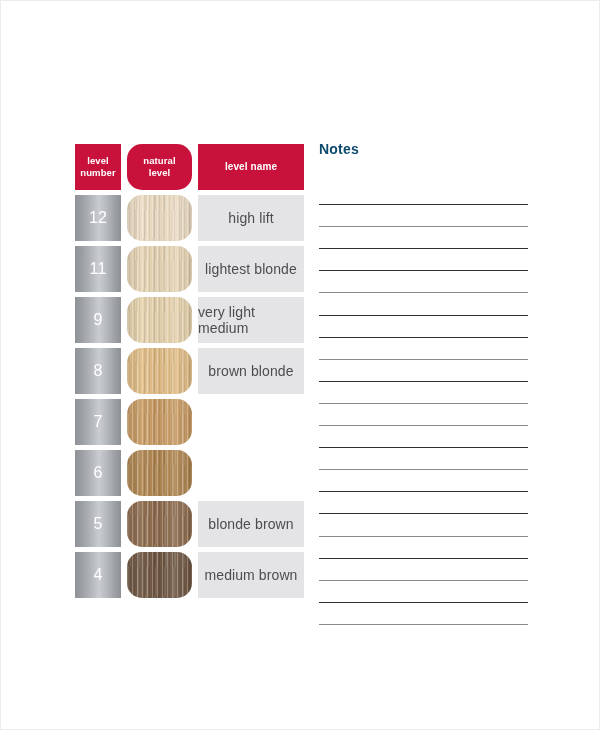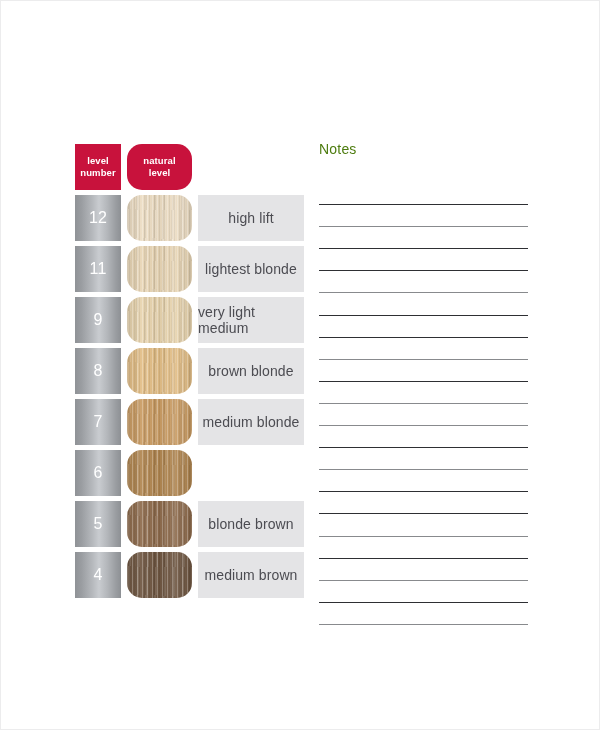--- a/index.html
+++ b/index.html
@@ -124,24 +124,24 @@
 
   
   #notes {
     position: absolute;
     left: 318px;
     top: 140px;
     width: 209px;
   }
   #notes-title {
     font-size: 14px;
-    color: #4d7c0f;
+    color: #0c4a6e;
     letter-spacing: 0.2px;
     margin: 0 0 26px 0;
-    font-weight: normal;
+    font-weight: bold;
   }
   .note-line {
     height: 21.1px;
     border-bottom: 1.6px solid #888a8d;
   }
   .note-line.dark {
     border-bottom-color: #2e2f33;
   }
 </style>
 </head>
@@ -157,20 +157,23 @@
           <div>level</div>
           <div>number</div>
         </div>
       </div>
       <div class="head-cell col-swa">
         <div>
           <div>natural</div>
           <div>level</div>
         </div>
       </div>
+      <div class="head-cell col-name wide">
+        <span>level name</span>
+      </div>
     </div>
 
     <div id="table-body">
         <div class="tbl-row">
           <div class="cell cell-num col-num">
             <span>12</span>
           </div>
           <div class="cell cell-swatch col-swa" style="background-color: rgb(236, 220, 194);">
             <div class="strands"></div>
           </div>
@@ -210,23 +213,20 @@
           <div class="cell cell-name col-name">
             <span>brown blonde</span>
           </div>
         </div>
         <div class="tbl-row">
           <div class="cell cell-num col-num">
             <span>7</span>
           </div>
           <div class="cell cell-swatch col-swa" style="background-color: rgb(201, 155, 98);">
             <div class="strands"></div>
-          </div>
-          <div class="cell cell-name col-name">
-            <span>medium blonde</span>
           </div>
         </div>
         <div class="tbl-row">
           <div class="cell cell-num col-num">
             <span>6</span>
           </div>
           <div class="cell cell-swatch col-swa" style="background-color: rgb(176, 133, 79);">
             <div class="strands"></div>
           </div>
         </div>

